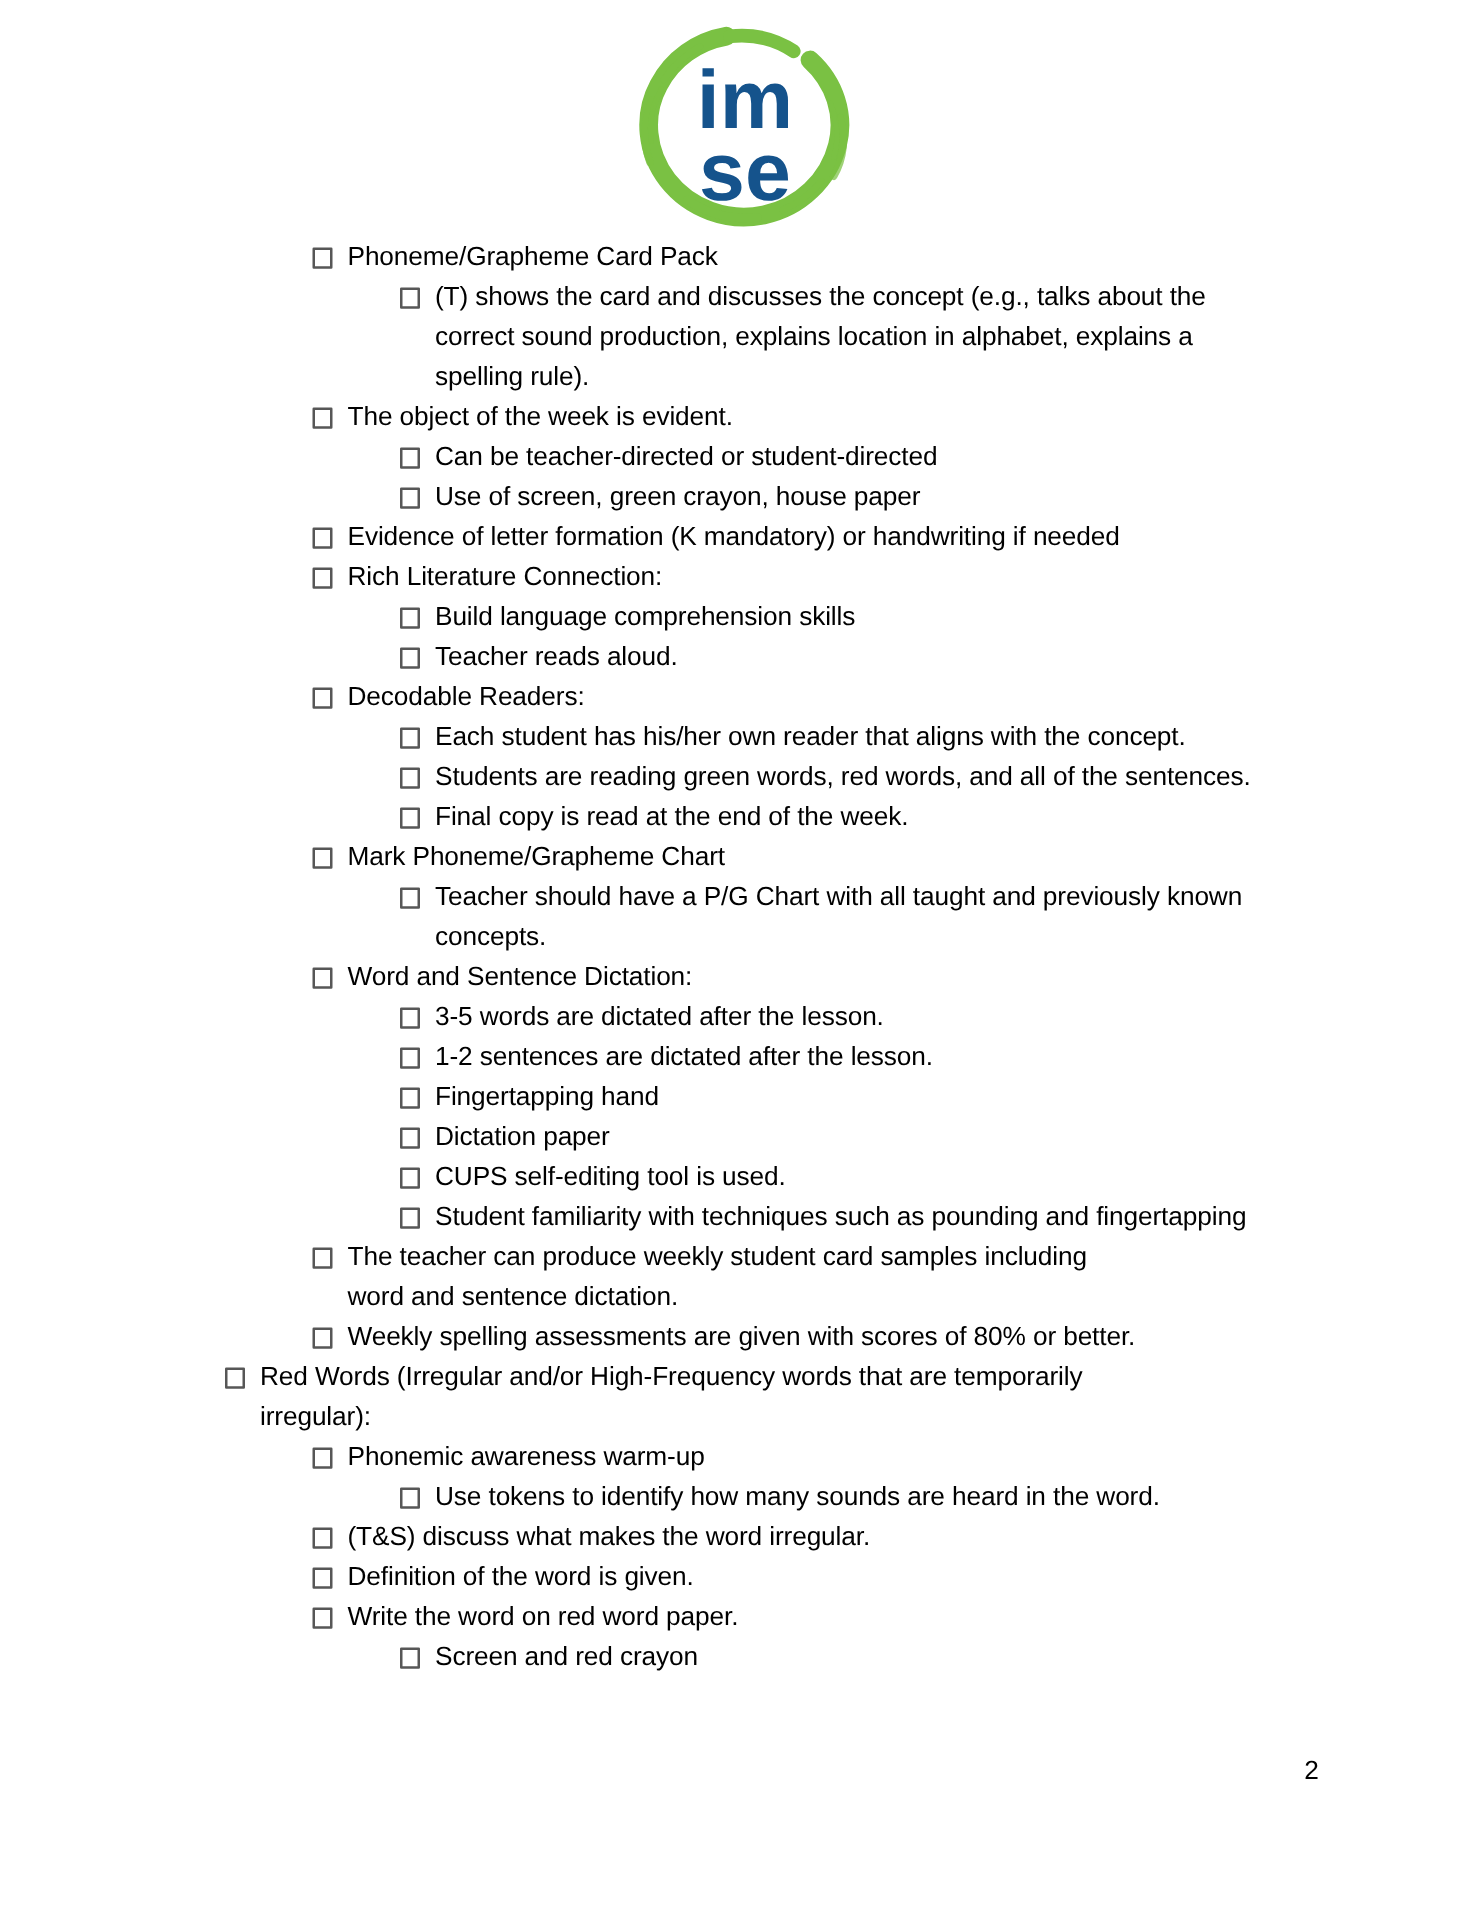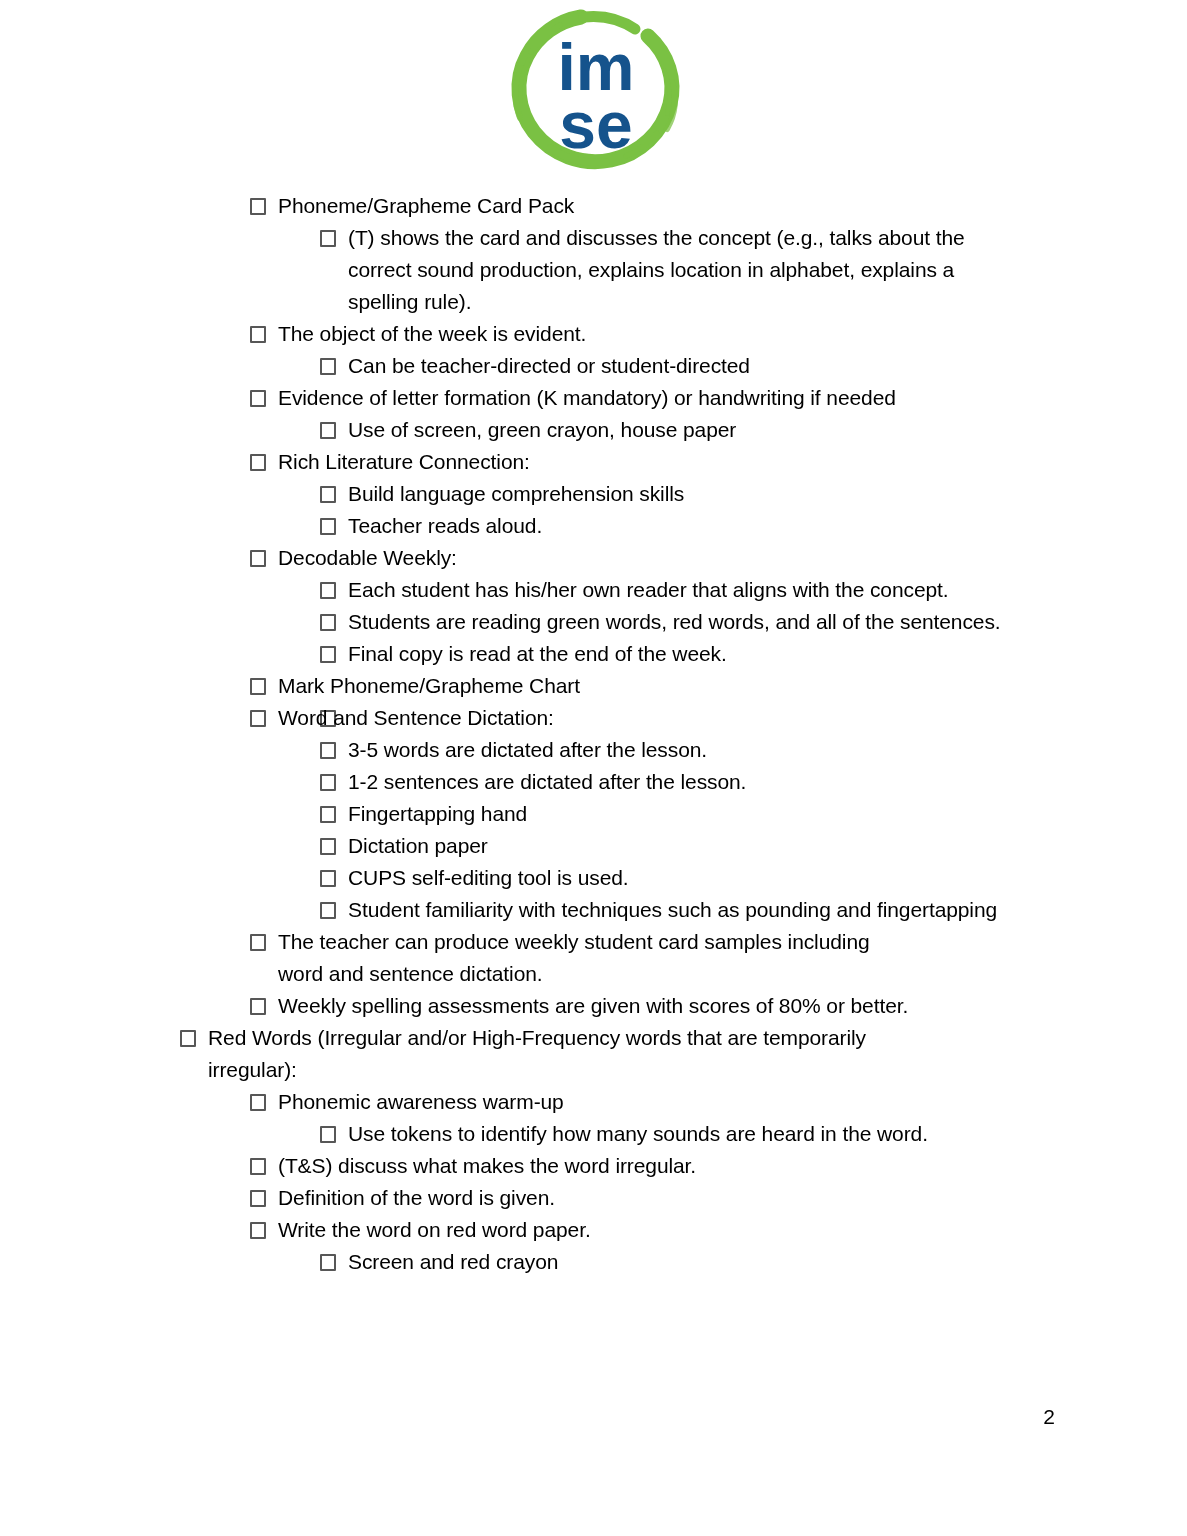--- a/index.html
+++ b/index.html
@@ -14,21 +14,21 @@
     position: relative;
     font-family: "Liberation Sans", sans-serif;
     color: #000000;
     overflow: hidden;
   }
 
   
   .logo-wrap {
     position: absolute;
     left: 498px;
-    top: 8px;
+    top: 20px;
     width: 196px;
     height: 168px;
   }
   .logo-wrap svg { display: block; width: 196px; height: 168px; }
 
   
   .sheet {
     position: absolute;
     left: 0;
     top: 190px;
@@ -115,62 +115,63 @@
         <span class="ctext">(T) shows the card and discusses the concept (e.g., talks about the correct sound production, explains location in alphabet, explains a spelling rule).</span>
       </div>
       <div class="citem lvl2">
         <span class="cbox"></span>
         <span class="ctext">The object of the week is evident.</span>
       </div>
       <div class="citem lvl3">
         <span class="cbox"></span>
         <span class="ctext">Can be teacher-directed or student-directed</span>
       </div>
+      <div class="citem lvl3">
+        <span class="cbox"></span>
+        <span class="ctext">Use of screen, green crayon, house paper</span>
+      </div>
       <div class="citem lvl2">
         <span class="cbox"></span>
         <span class="ctext">Evidence of letter formation (K mandatory) or handwriting if needed</span>
       </div>
-      <div class="citem lvl3">
-        <span class="cbox"></span>
-        <span class="ctext">Use of screen, green crayon, house paper</span>
-      </div>
       <div class="citem lvl2">
         <span class="cbox"></span>
         <span class="ctext">Rich Literature Connection:</span>
       </div>
       <div class="citem lvl3">
         <span class="cbox"></span>
         <span class="ctext">Build language comprehension skills</span>
       </div>
       <div class="citem lvl3">
         <span class="cbox"></span>
         <span class="ctext">Teacher reads aloud.</span>
       </div>
       <div class="citem lvl2">
         <span class="cbox"></span>
-        <span class="ctext">Decodable Weekly:</span>
+        <span class="ctext">Decodable Readers:</span>
       </div>
       <div class="citem lvl3">
         <span class="cbox"></span>
         <span class="ctext">Each student has his/her own reader that aligns with the concept.</span>
       </div>
       <div class="citem lvl3">
         <span class="cbox"></span>
         <span class="ctext">Students are reading green words, red words, and all of the sentences.</span>
       </div>
       <div class="citem lvl3">
         <span class="cbox"></span>
         <span class="ctext">Final copy is read at the end of the week.</span>
       </div>
       <div class="citem lvl2">
         <span class="cbox"></span>
         <span class="ctext">Mark Phoneme/Grapheme Chart</span>
       </div>
       <div class="citem lvl3">
         <span class="cbox"></span>
+        <span class="ctext">Teacher should have a P/G Chart with all taught and previously known concepts.</span>
       </div>
       <div class="citem lvl2">
         <span class="cbox"></span>
         <span class="ctext">Word and Sentence Dictation:</span>
       </div>
       <div class="citem lvl3">
         <span class="cbox"></span>
         <span class="ctext">3-5 words are dictated after the lesson.</span>
       </div>
       <div class="citem lvl3">

